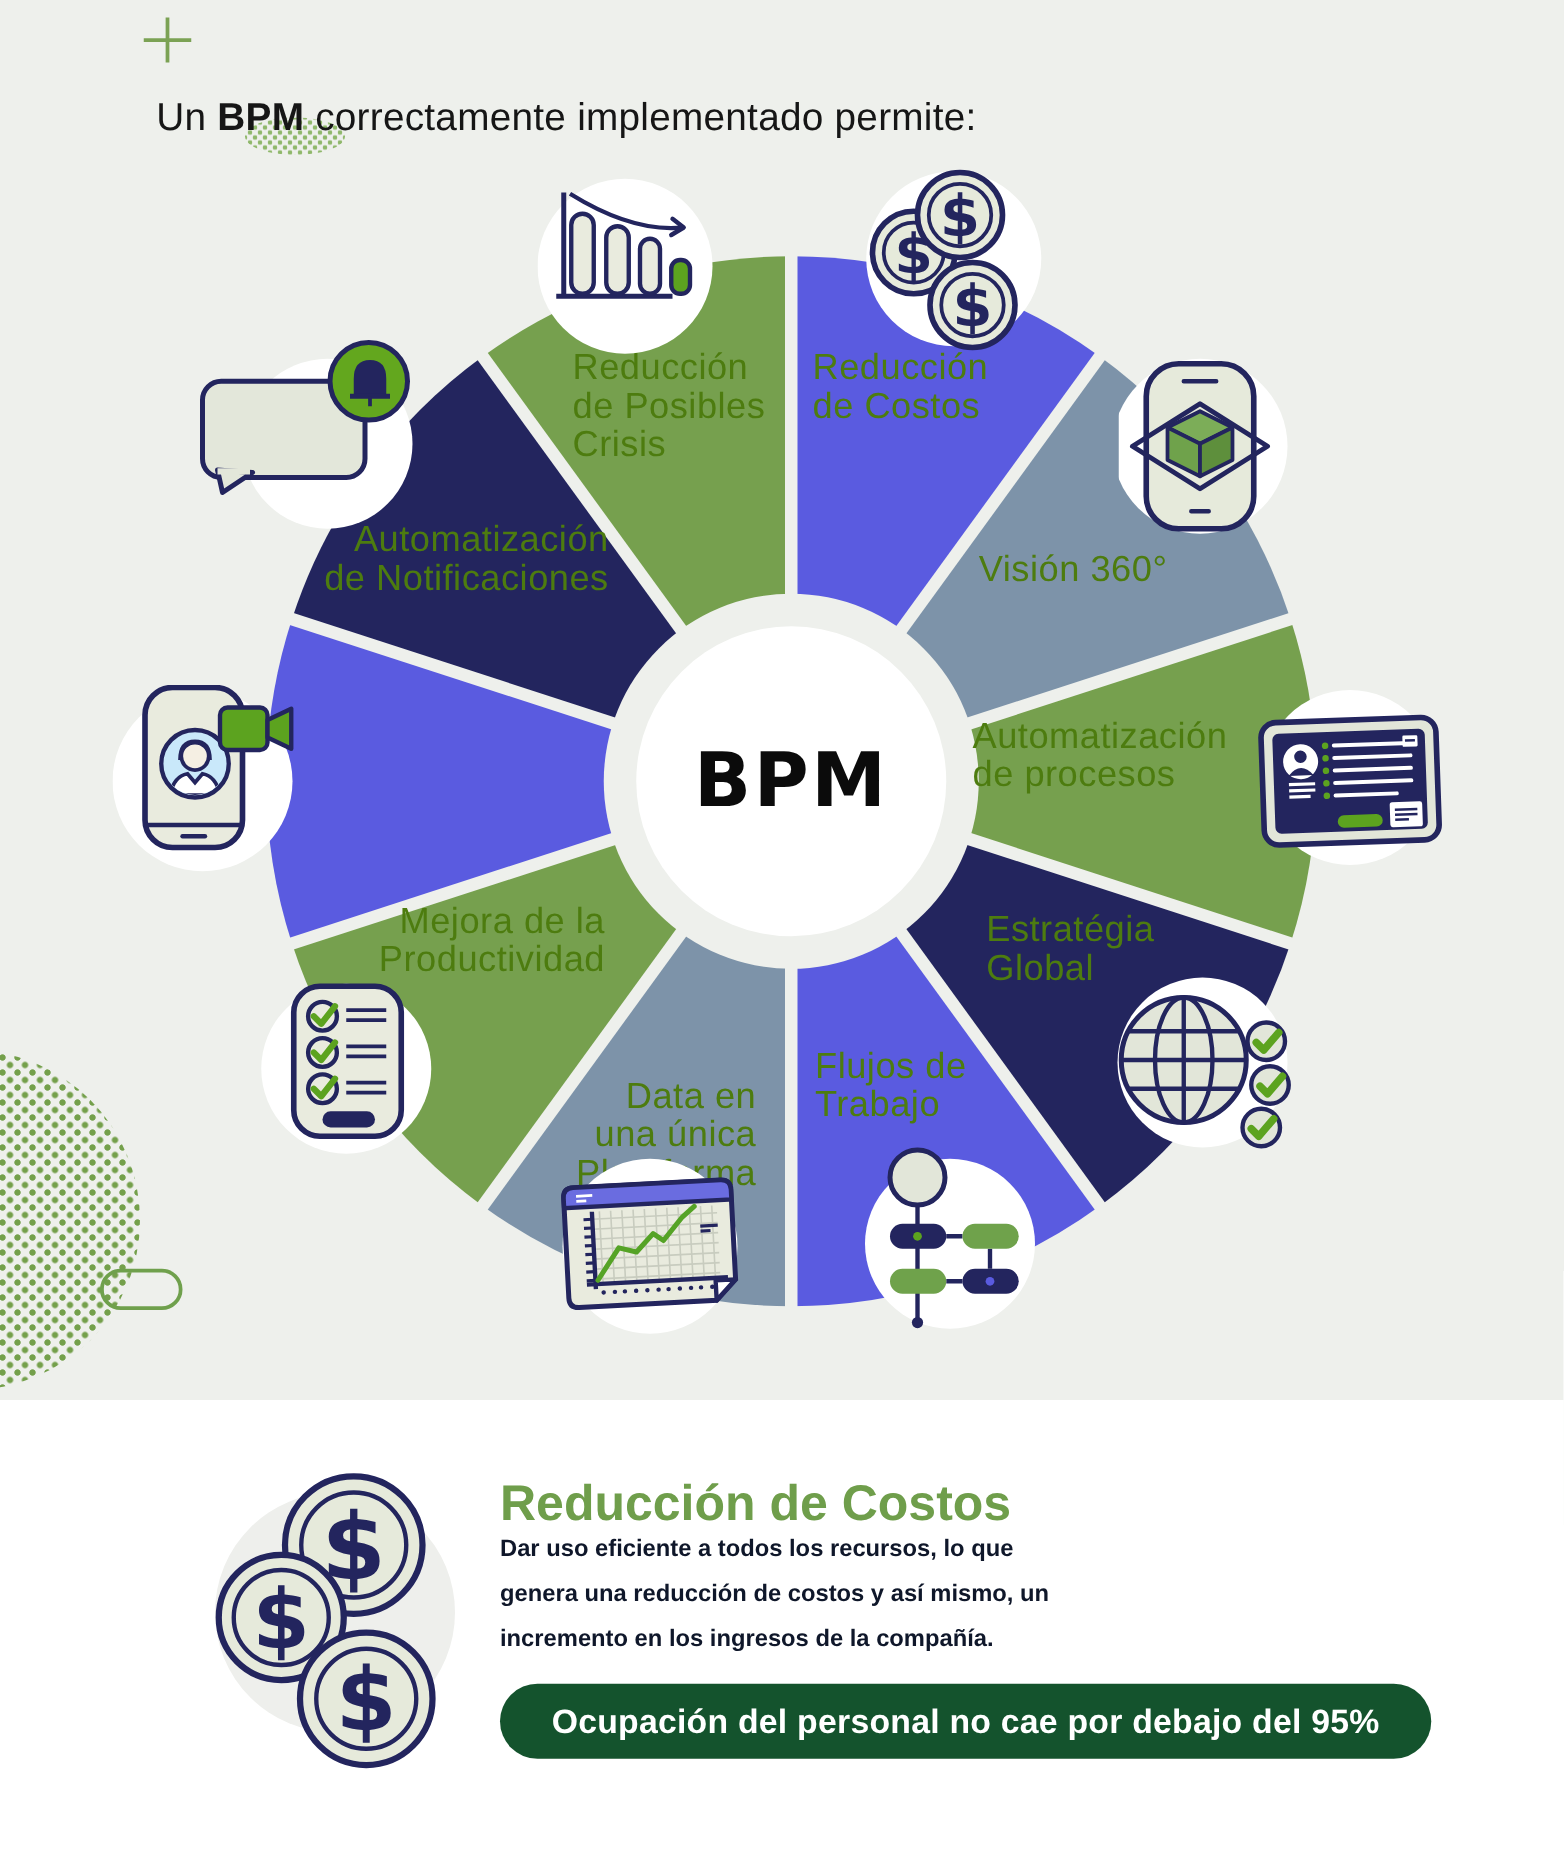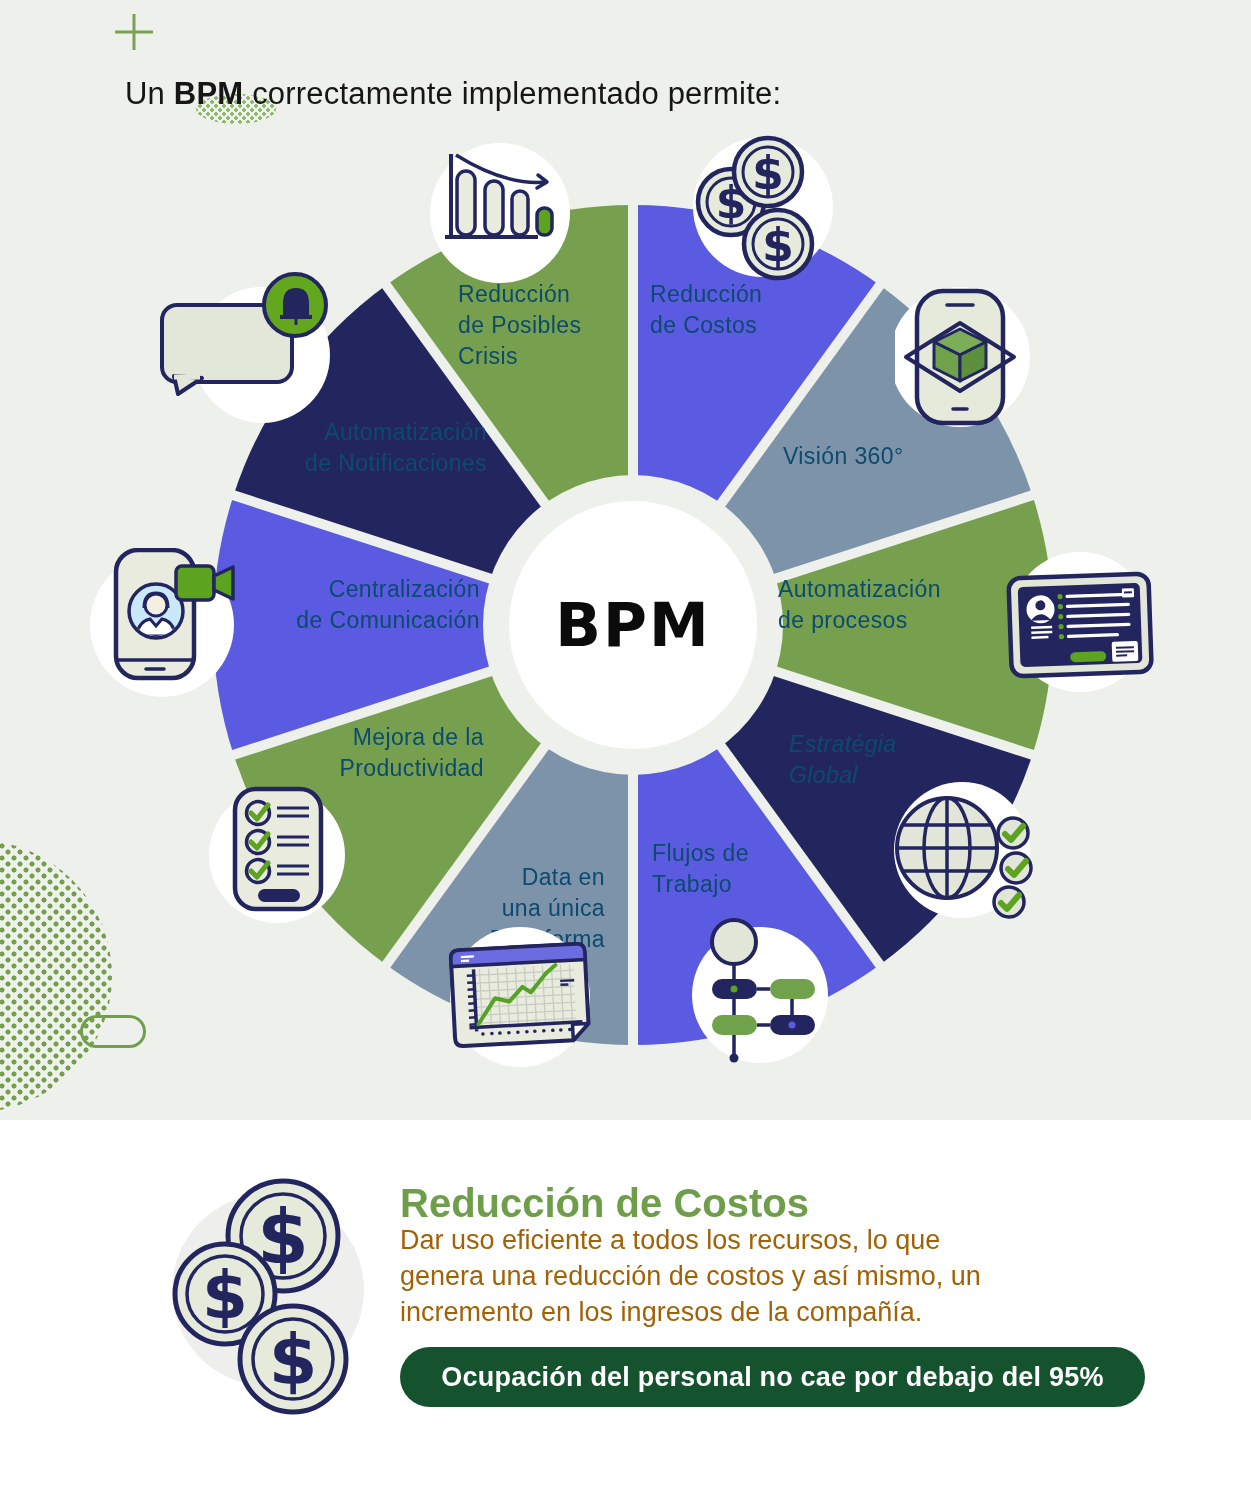--- a/index.html
+++ b/index.html
@@ -15,33 +15,33 @@
     background-size:8px 8px;background-position:0 0,4px 4px;z-index:1;}
   .outline-pill{position:absolute;left:80px;top:1015px;width:60px;height:27px;border:3px solid #6FA04C;
     border-radius:17px;z-index:2;}
   .plus-icon{position:absolute;left:108px;top:10px;z-index:2;}
   
   .title{position:absolute;left:125px;top:76px;font-size:31px;color:#161616;letter-spacing:.2px;
     z-index:3;white-space:pre;}
   .title b{font-weight:700;}
   
   .wheel-svg{position:absolute;left:0;top:0;z-index:2;}
-  .seg-label{position:absolute;z-index:4;color:#0c4a6e;font-size:23px;line-height:31px;font-weight:400;
+  .seg-label{position:absolute;z-index:4;color:#4d7c0f;font-size:29px;line-height:31px;font-weight:400;
     letter-spacing:.4px;}
   .seg-label.right{text-align:right;}
   .bpm-center{position:absolute;left:523px;top:577px;width:220px;height:96px;z-index:4;
     display:flex;align-items:center;justify-content:center;font-family:"DejaVu Sans",sans-serif;
     font-weight:700;font-size:60px;letter-spacing:2px;color:#0b0b0b;}
   .icon{position:absolute;z-index:5;}
   
   .detail-circle{position:absolute;left:172px;top:1194px;width:192px;height:192px;border-radius:50%;
     background:#EEEFEC;z-index:1;}
   .detail-coins{position:absolute;left:163px;top:1172px;z-index:2;}
   .detail-heading{position:absolute;left:400px;top:1181px;font-size:40px;font-weight:700;color:#6F9E4B;z-index:3;}
-  .detail-body{position:absolute;left:400px;top:1222px;font-size:27px;line-height:36px;color:#a16207;z-index:3;}
+  .detail-body{position:absolute;left:400px;top:1222px;font-size:19px;line-height:36px;color:#0f172a;z-index:3;font-weight:bold;}
   .badge{position:absolute;left:400px;top:1347px;width:745px;height:60px;border-radius:30px;
     background:#14532d;color:#fff;display:flex;align-items:center;justify-content:center;
     font-size:27px;font-weight:700;letter-spacing:.2px;z-index:3;}
 </style>
 </head>
 <body>
 
 <div id="canvas">
   <div class="top-bg"></div>
 
@@ -86,40 +86,36 @@
     <div>Reducción</div>
       <div>de Costos</div>
     </div>
   <div class="seg-label" style="left:783px;top:441px;">
     <div>Visión 360°</div>
     </div>
   <div class="seg-label" style="left:778px;top:574px;">
     <div>Automatización</div>
       <div>de procesos</div>
     </div>
-  <div class="seg-label" style="left:789px;top:729px;font-style:italic;">
+  <div class="seg-label" style="left:789px;top:729px;">
     <div>Estratégia</div>
       <div>Global</div>
     </div>
   <div class="seg-label" style="left:652px;top:838px;">
     <div>Flujos de</div>
       <div>Trabajo</div>
     </div>
   <div class="seg-label right" style="right:646px;top:820px;margin-top:42px;">
     <div>Data en</div>
       <div>una única</div>
       <div>Plataforma</div>
     </div>
   <div class="seg-label right" style="right:767px;top:722px;">
     <div>Mejora de la</div>
       <div>Productividad</div>
-    </div>
-  <div class="seg-label right" style="right:771px;top:574px;">
-    <div>Centralización</div>
-      <div>de Comunicación</div>
     </div>
   <div class="seg-label right" style="right:764px;top:417px;">
     <div>Automatización</div>
       <div>de Notificaciones</div>
     </div>
   <div class="seg-label" style="left:458px;top:279px;">
     <div>Reducción</div>
       <div>de Posibles</div>
       <div>Crisis</div>
     </div>

